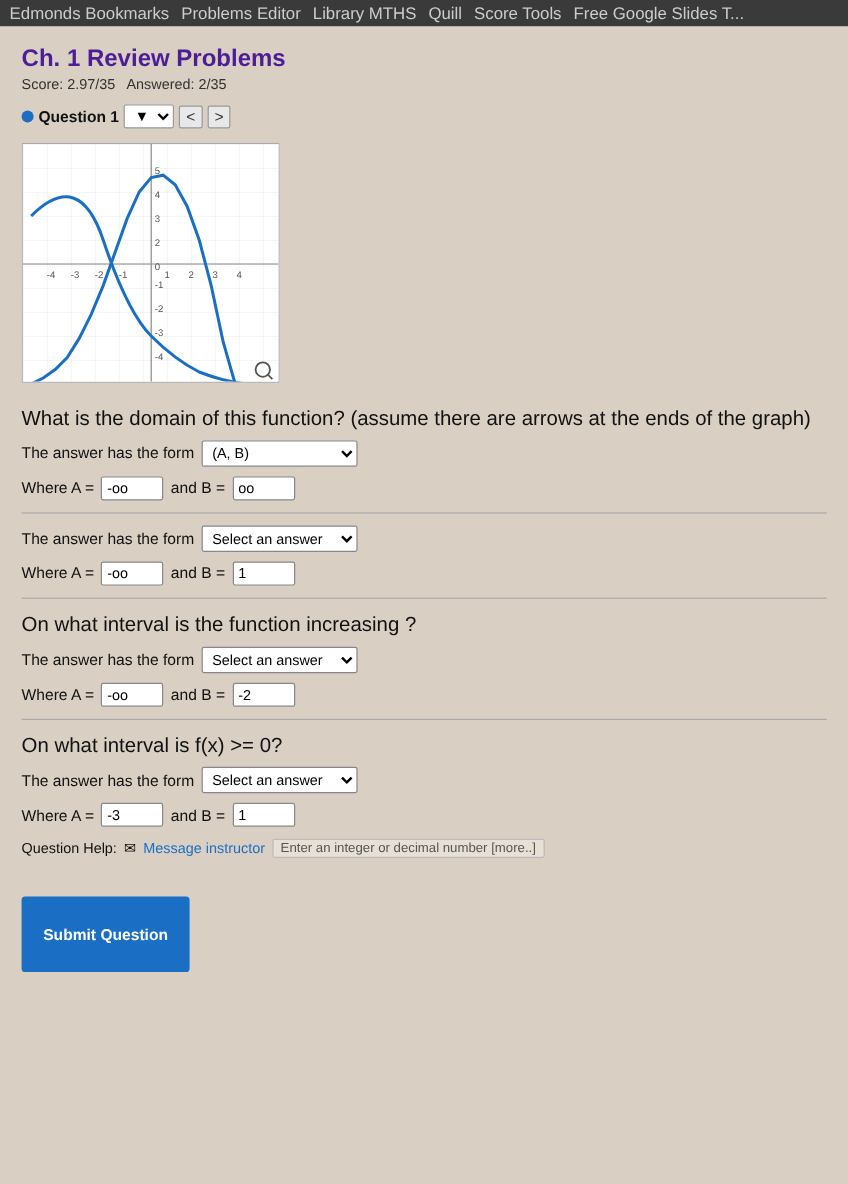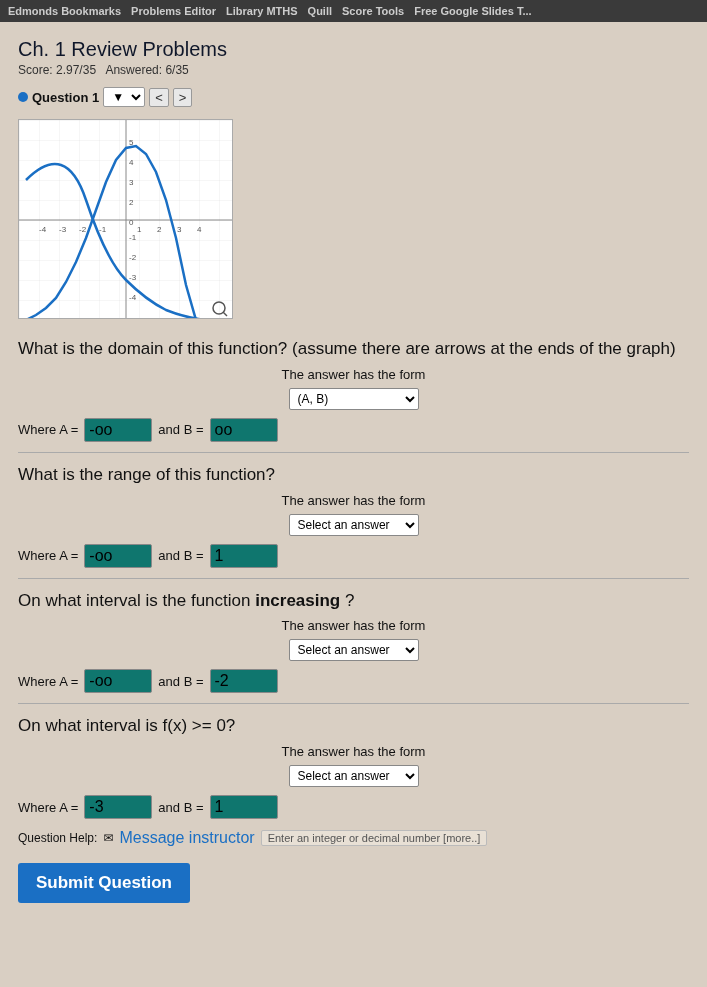--- a/index.html
+++ b/index.html
@@ -14,33 +14,32 @@
     .browser-bar {
       background: #3a3a3a;
       height: 22px;
       display: flex;
       align-items: center;
       padding: 0 8px;
       gap: 10px;
     }
     .browser-bar-item {
       color: #ccc;
-      font-size: 11px;
+      font-size: 14px;
       white-space: nowrap;
-      font-weight: bold;
     }
     .main-content {
       background: #d9cfc3;
       padding: 16px 18px 24px 18px;
       min-height: 965px;
     }
     .page-title {
       font-size: 20px;
-      font-weight: normal;
-      color: #0f172a;
+      font-weight: bold;
+      color: #4c1d95;
       margin-bottom: 2px;
     }
     .score-line {
       font-size: 12px;
       color: #333;
       margin-bottom: 10px;
     }
     .question-nav {
       display: flex;
       align-items: center;
@@ -88,85 +87,84 @@
       color: #111;
       margin-bottom: 6px;
       line-height: 1.4;
     }
     .answer-form-line {
       display: flex;
       align-items: center;
       gap: 6px;
       margin-bottom: 8px;
       font-size: 13px;
-      flex-direction: column;
     }
     .answer-form-line select,
     .answer-form-line input[type="text"] {
       font-size: 12px;
       padding: 2px 4px;
       border: 1px solid #888;
       background: white;
       border-radius: 2px;
     }
     .answer-form-line select {
       min-width: 130px;
     }
     .section-divider {
       border: none;
       border-top: 1px solid #aaa;
       margin: 10px 0 10px 0;
     }
-    .bold { font-weight: bold; }
+    .bold { font-weight: normal; }
     .where-line {
       display: flex;
       align-items: center;
       gap: 6px;
       font-size: 13px;
       margin-bottom: 10px;
     }
     .where-line input[type="text"] {
-      font-size: 16px;
+      font-size: 12px;
       padding: 2px 4px;
       border: 1px solid #888;
-      background: #0f766e;
-      border-radius: 2px;
-      width: 68px;
+      background: #ffffff;
+      border-radius: 2px;
+      width: 52px;
     }
     .question-help-line {
       display: flex;
       align-items: center;
       gap: 6px;
       font-size: 12px;
       margin-bottom: 10px;
       margin-top: 2px;
     }
     .help-link {
       color: #1a6fc4;
       text-decoration: none;
-      font-size: 16px;
+      font-size: 12px;
     }
     .hint-box {
       background: #e8e0d5;
       border: 1px solid #bbb;
       padding: 1px 6px;
       font-size: 11px;
       color: #555;
       border-radius: 2px;
     }
     .submit-btn {
       background: #1a6fc4;
       color: white;
       border: none;
-      padding: 10px 18px;
-      font-size: 17px;
+      padding: 24px 18px;
+      font-size: 13px;
       font-weight: bold;
       border-radius: 3px;
       cursor: pointer;
-      margin-top: 6px;
+      margin-top: 22px;
     }
     svg text { font-family: Arial, sans-serif; }
   </style>
 </head>
 <body>
 
 <div class="browser-bar">
   <span class="browser-bar-item">Edmonds Bookmarks</span>
   <span class="browser-bar-item">Problems Editor</span>
   <span class="browser-bar-item">Library MTHS</span>
@@ -174,21 +172,21 @@
   <span class="browser-bar-item">Score Tools</span>
   <span class="browser-bar-item">Free Google Slides T...</span>
 </div>
 
 <div class="main-content">
 
   
   <div class="page-title">Ch. 1 Review Problems</div>
   <div class="score-line">
     <span>Score: 2.97/35</span>&nbsp;&nbsp;
-    <span>Answered: 6/35</span>
+    <span>Answered: 2/35</span>
   </div>
 
   
   <div class="question-nav">
     <span class="question-dot"></span>
     <span class="question-label">Question 1</span>
     <select class="nav-select">
       <option>▼</option>
     </select>
     <button class="nav-arrow">&lt;</button>
@@ -282,21 +280,20 @@
   <div class="where-line">
     <span>Where A =</span>
     <input type="text" value="-oo" style="">
     <span>and B =</span>
     <input type="text" value="oo" style="">
   </div>
 
   <hr class="section-divider">
 
   
-  <div class="question-text">What is the range of this function?</div>
   <div class="answer-form-line">
     <span>The answer has the form</span>
     <select>
       <option>Select an answer</option>
       <option>(A, B)</option>
       <option>[A, B]</option>
       <option>(A, B]</option>
       <option>[A, B)</option>
     </select>
   </div>

